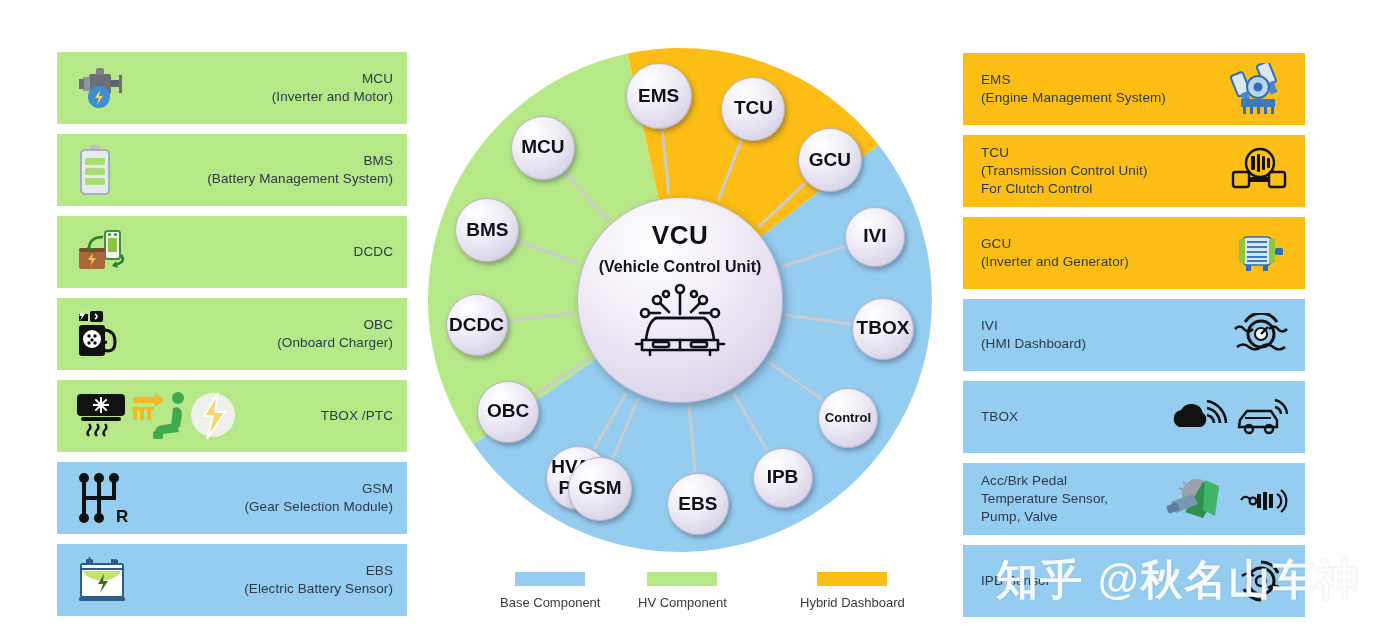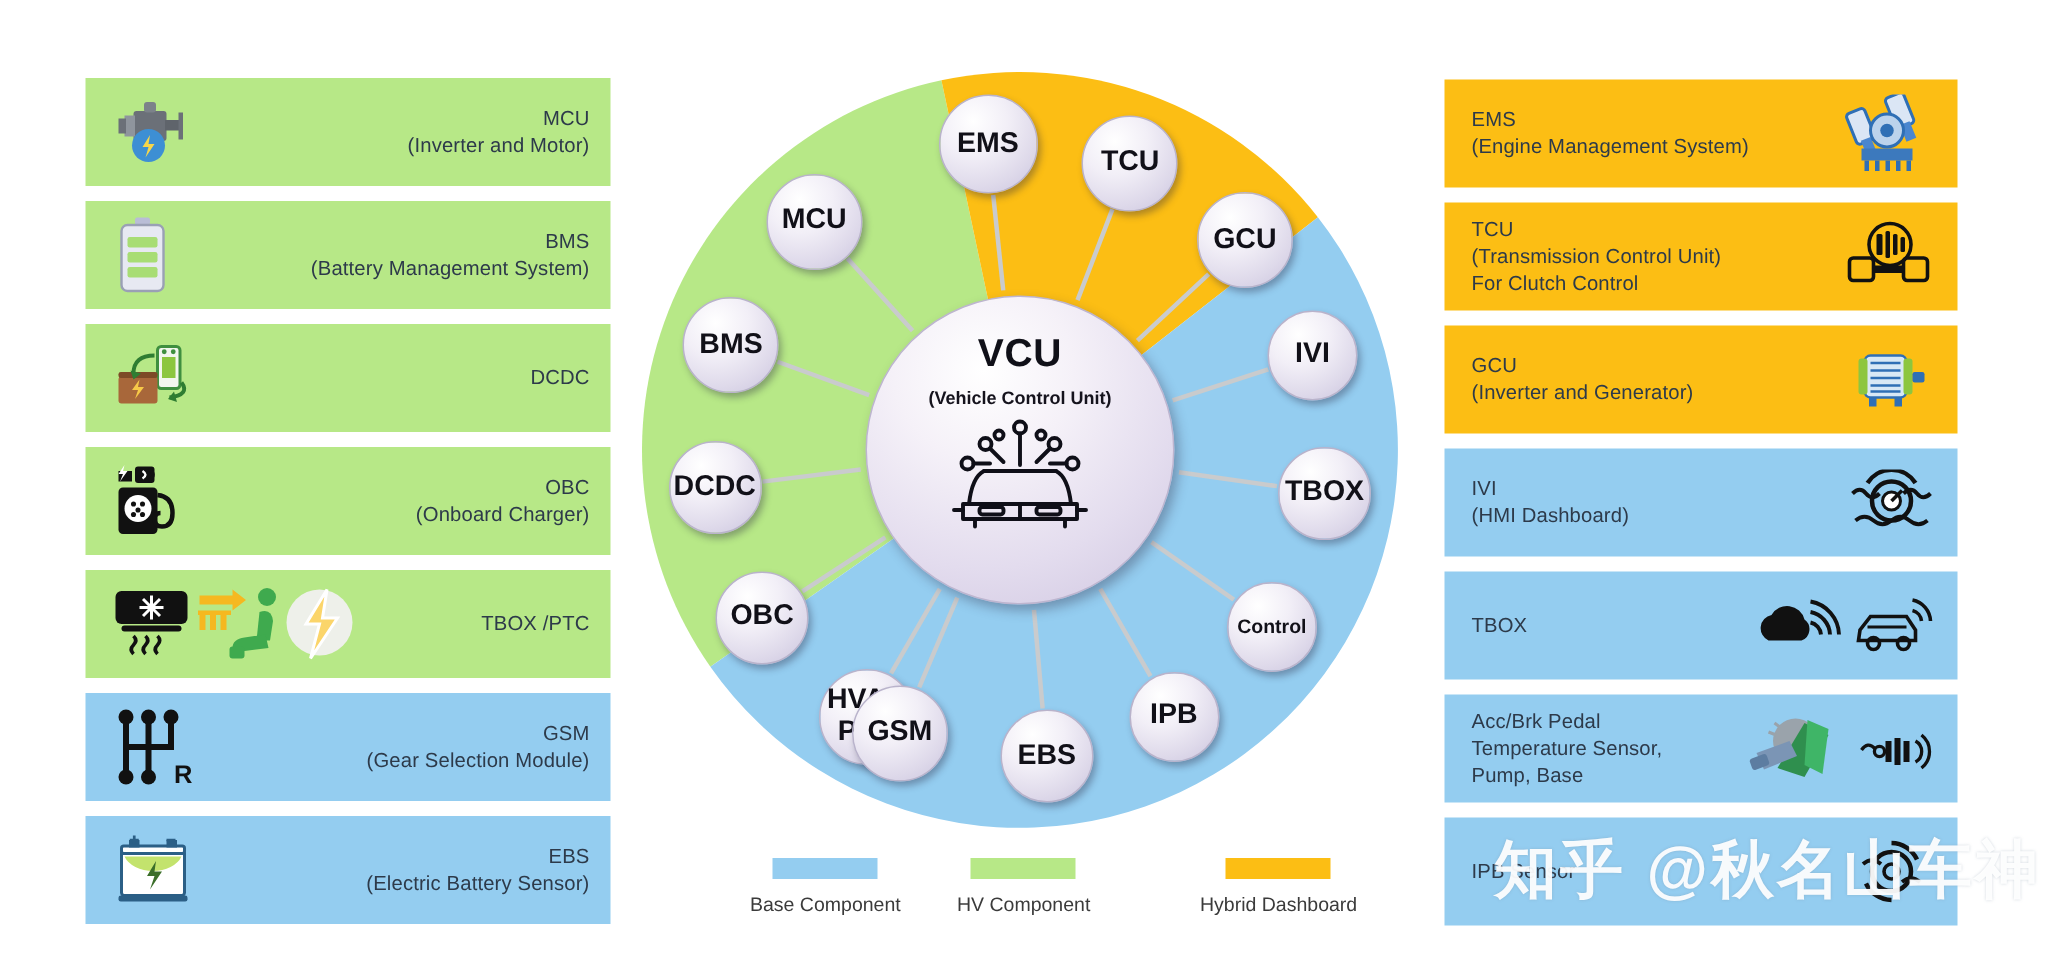--- a/index.html
+++ b/index.html
@@ -77,21 +77,21 @@
     position:absolute;
     border-radius:50%;
     background:radial-gradient(circle at 38% 24%, #ffffff 0%, #f5f1f8 30%, #e3dcee 66%, #cfc6e0 100%);
     border:1px solid #bdb5cf;
     box-shadow:3px 4px 8px rgba(40,35,60,.34);
     display:flex;flex-direction:column;align-items:center;justify-content:flex-start;
     box-sizing:border-box;
     padding-top:22px;
   }
   .hub-title{font-size:26px;font-weight:bold;color:#101018;letter-spacing:.5px;}
-  .hub-sub{font-size:12px;font-weight:bold;color:#15131d;margin-top:7px;}
+  .hub-sub{font-size:16px;font-weight:bold;color:#15131d;margin-top:7px;}
   .hub-icon{margin-top:6px;}
 
   
   .legend{position:absolute;left:460px;top:572px;width:470px;height:46px;}
   .legend-item{position:absolute;top:0;text-align:center;}
   .legend-swatch{width:70px;height:14px;margin:0 auto;}
   .legend-text{margin-top:9px;font-size:13px;color:#3b3b3b;white-space:nowrap;}
 
   
   .watermark{
@@ -491,21 +491,21 @@
               <rect x="94" y="20" width="4" height="14" fill="#111"></rect>
               <rect x="100" y="18" width="4" height="18" fill="#111"></rect>
               <rect x="106" y="20" width="4" height="14" fill="#111"></rect>
               <path d="M114 20 a8 8 0 0 1 0 14" fill="none" stroke="#111" stroke-width="2.2"></path>
               <path d="M118 16 a14 14 0 0 1 0 22" fill="none" stroke="#111" stroke-width="2.2"></path>
             </svg>
           </span>
         </div>
         <div class="row-label">Acc/Brk Pedal
 Temperature  Sensor,
-Pump, Base</div>
+Pump, Valve</div>
       </div>
       <div class="row blue" style="top: 545px; height: 72px;">
         <div class="row-icon">
           <span style="display: inline-flex; align-items: center;">
             <svg width="56" height="46" viewBox="0 0 56 46">
               <circle cx="28" cy="23" r="13" fill="none" stroke="#111" stroke-width="3"></circle>
               <circle cx="28" cy="23" r="5" fill="none" stroke="#111" stroke-width="2.4"></circle>
               <path d="M28 4 a19 19 0 0 1 17 11" fill="none" stroke="#111" stroke-width="3"></path>
               <path d="M28 42 a19 19 0 0 1 -17 -11" fill="none" stroke="#111" stroke-width="3"></path>
               <path d="M9 18 q6 -5 12 0" fill="none" stroke="#111" stroke-width="2.6"></path>

